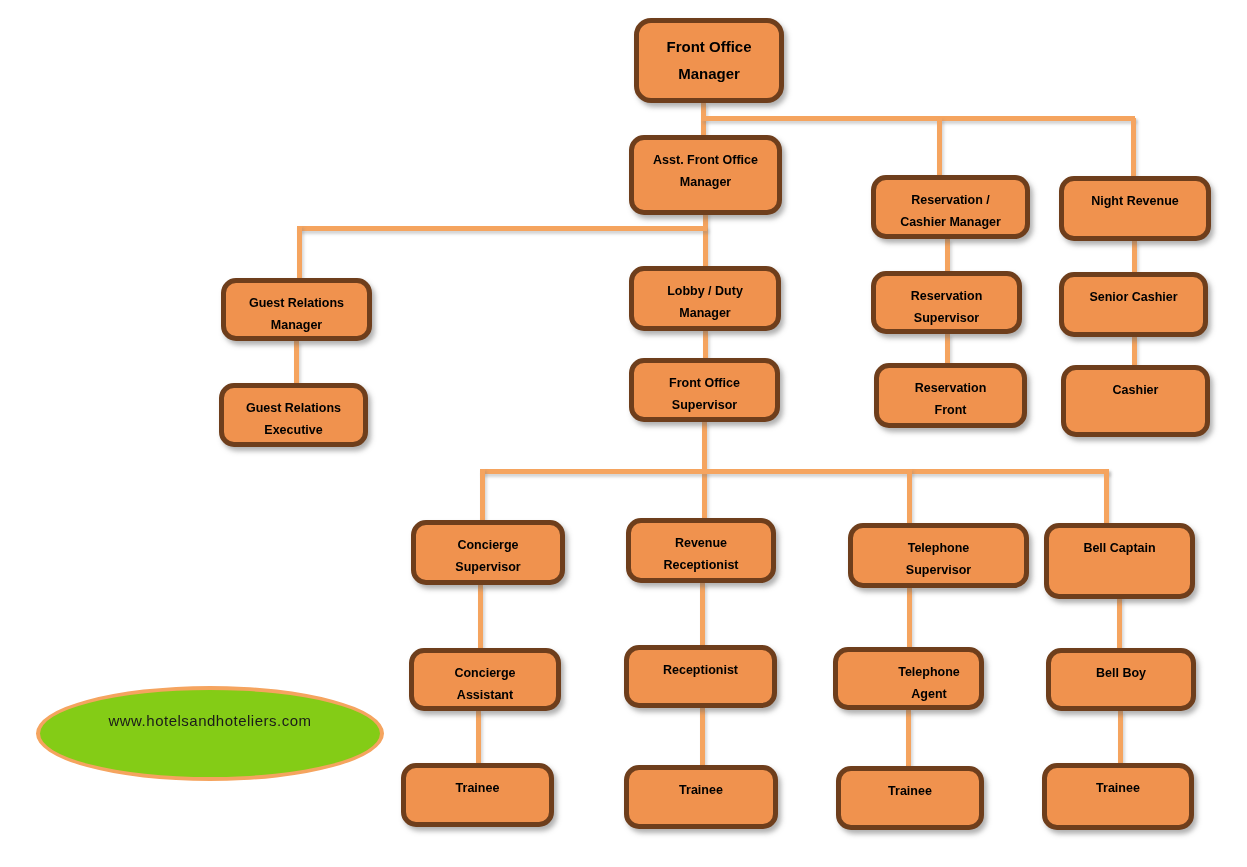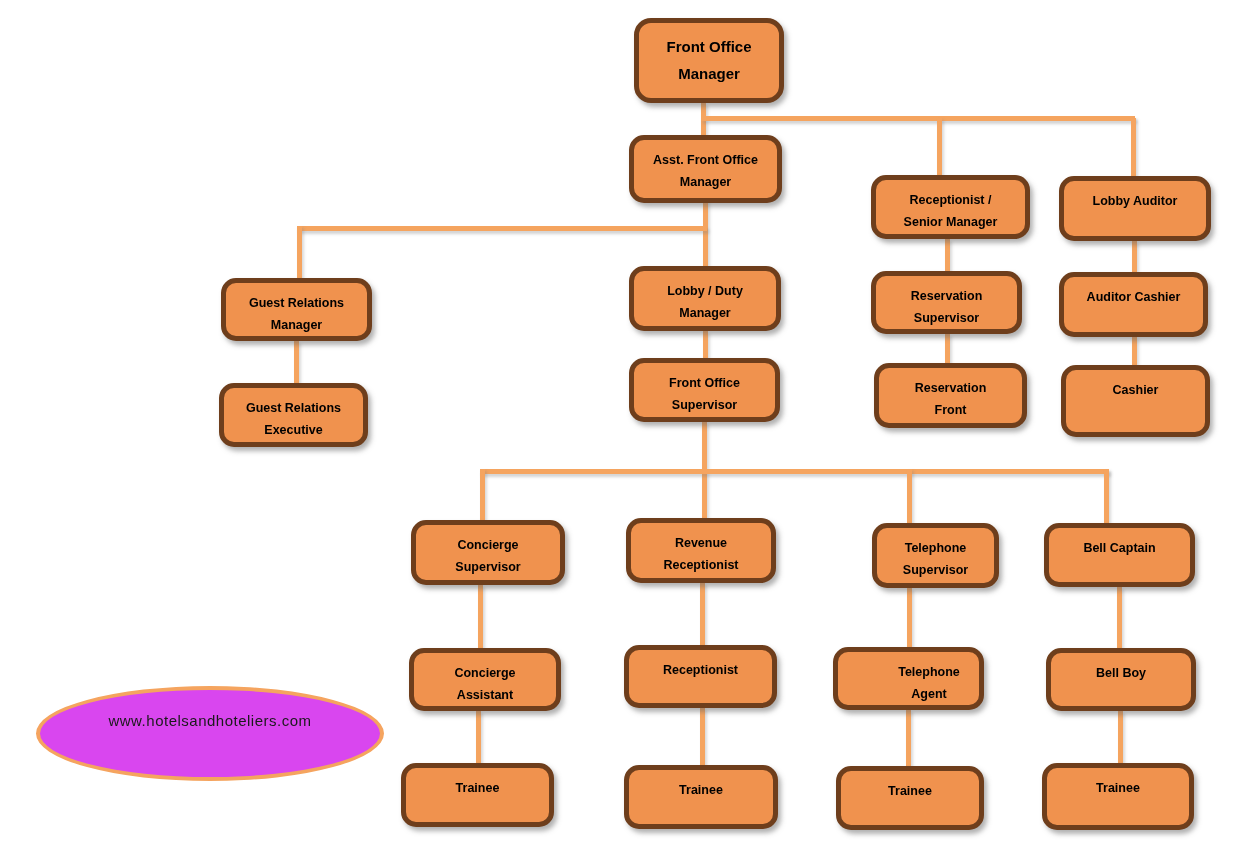--- a/index.html
+++ b/index.html
@@ -16,21 +16,21 @@
   }
   .node span { display:block; }
   .node.root { font-size:15px; line-height:27px; padding-top:10px; border-radius:17px; }
   .conn { position:absolute; background:#F5A45F; z-index:1; }
   .conn.h { height:5px; box-shadow:2px 3px 3px rgba(130,130,130,0.35); }
   .conn.v { width:5px;  box-shadow:2px 2px 3px rgba(130,130,130,0.30); }
   .watermark {
     position:absolute; left:20px; top:686px; width:348px; height:95px;
     box-sizing:border-box; border:4px solid #F5A45F; border-radius:50%;
     display:flex; align-items:center; justify-content:center;
-    padding-bottom:26px; background:#d946ef;
+    padding-bottom:26px; background:#84cc16;
   }
   .watermark .url { font-size:15px; color:#1A1A1A; letter-spacing:0.5px; }
 </style>
 </head>
 <body>
 
 <div id="stage">
 
   <div class="conn v" style="left:685px; top:103px; height:32px;"></div>
   <div class="conn h" style="left:685px; top:116px; width:434px;"></div>
@@ -62,51 +62,51 @@
   <div class="conn v" style="left:891px; top:588px; height:59px;"></div>
   <div class="conn v" style="left:890px; top:710px; height:56px;"></div>
   <div class="conn v" style="left:1101px; top:587px; height:61px;"></div>
   <div class="conn v" style="left:1102px; top:711px; height:52px;"></div>
 
   <div class="node root" style="left:618px; top:18px; width:150px; height:85px;">
     <span>Front Office</span>
     <span>Manager</span>
   </div>
 
-  <div class="node" style="left:613px; top:135px; width:153px; height:68px;">
+  <div class="node" style="left:613px; top:135px; width:153px; height:80px;">
     <span>Asst. Front Office</span>
     <span>Manager</span>
   </div>
 
   <div class="node" style="left:855px; top:175px; width:159px; height:64px;">
-    <span>Receptionist /</span>
-    <span>Senior Manager</span>
+    <span>Reservation /</span>
+    <span>Cashier Manager</span>
   </div>
 
   <div class="node" style="left:1043px; top:176px; width:152px; height:65px;">
-    <span>Lobby Auditor</span>
+    <span>Night Revenue</span>
   </div>
 
   <div class="node" style="left:205px; top:278px; width:151px; height:63px;">
     <span>Guest Relations</span>
     <span>Manager</span>
   </div>
 
   <div class="node" style="left:613px; top:266px; width:152px; height:65px;">
     <span>Lobby / Duty</span>
     <span>Manager</span>
   </div>
 
   <div class="node" style="left:855px; top:271px; width:151px; height:63px;">
     <span>Reservation</span>
     <span>Supervisor</span>
   </div>
 
   <div class="node" style="left:1043px; top:272px; width:149px; height:65px;">
-    <span>Auditor Cashier</span>
+    <span>Senior Cashier</span>
   </div>
 
   <div class="node" style="left:203px; top:383px; width:149px; height:64px;">
     <span>Guest Relations</span>
     <span>Executive</span>
   </div>
 
   <div class="node" style="left:613px; top:358px; width:151px; height:64px;">
     <span>Front Office</span>
     <span>Supervisor</span>
@@ -124,26 +124,26 @@
   <div class="node" style="left:395px; top:520px; width:154px; height:65px;">
     <span>Concierge</span>
     <span>Supervisor</span>
   </div>
 
   <div class="node" style="left:610px; top:518px; width:150px; height:65px;">
     <span>Revenue</span>
     <span>Receptionist</span>
   </div>
 
-  <div class="node" style="left:856px; top:523px; width:127px; height:65px;">
+  <div class="node" style="left:832px; top:523px; width:181px; height:65px;">
     <span>Telephone</span>
     <span>Supervisor</span>
   </div>
 
-  <div class="node" style="left:1028px; top:523px; width:151px; height:64px;">
+  <div class="node" style="left:1028px; top:523px; width:151px; height:76px;">
     <span>Bell Captain</span>
   </div>
 
   <div class="node" style="left:393px; top:648px; width:152px; height:63px;">
     <span>Concierge</span>
     <span>Assistant</span>
   </div>
 
   <div class="node" style="left:608px; top:645px; width:153px; height:63px;">
     <span>Receptionist</span>

